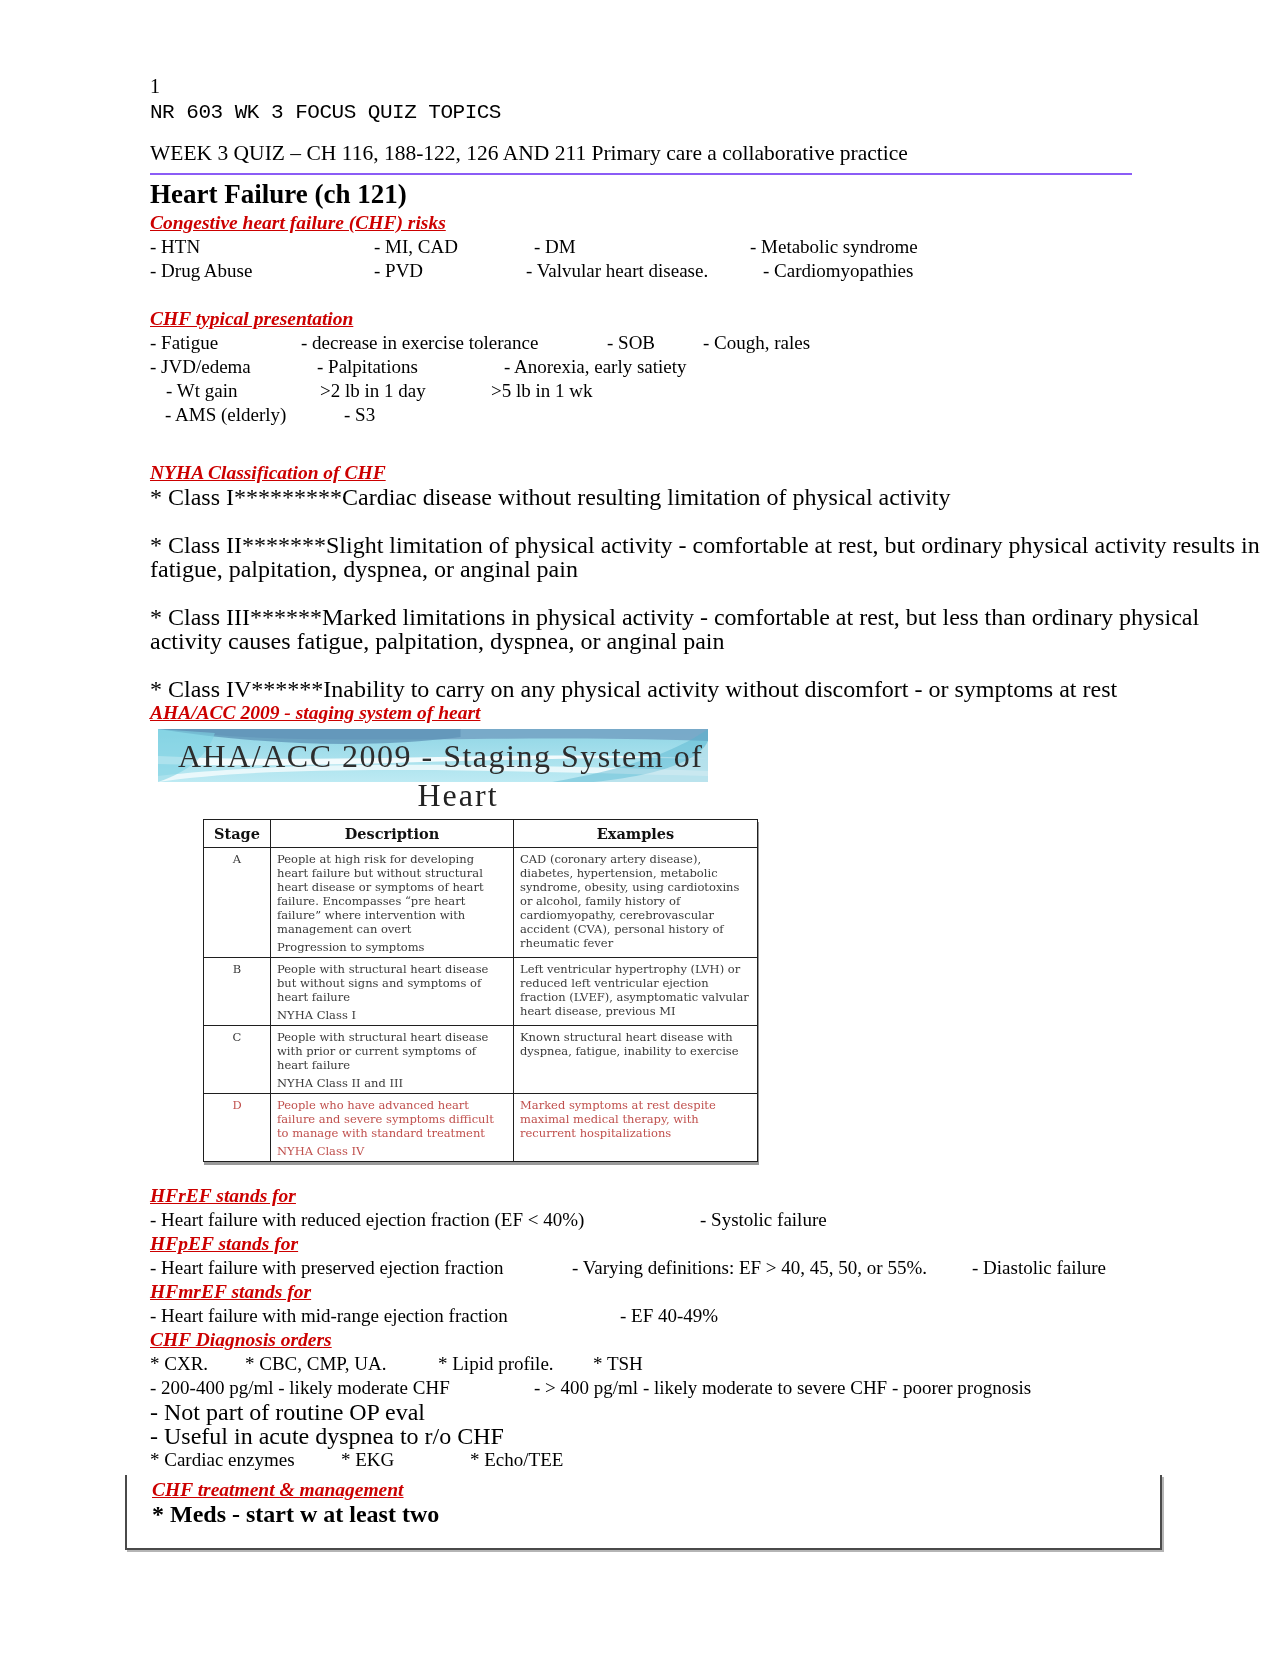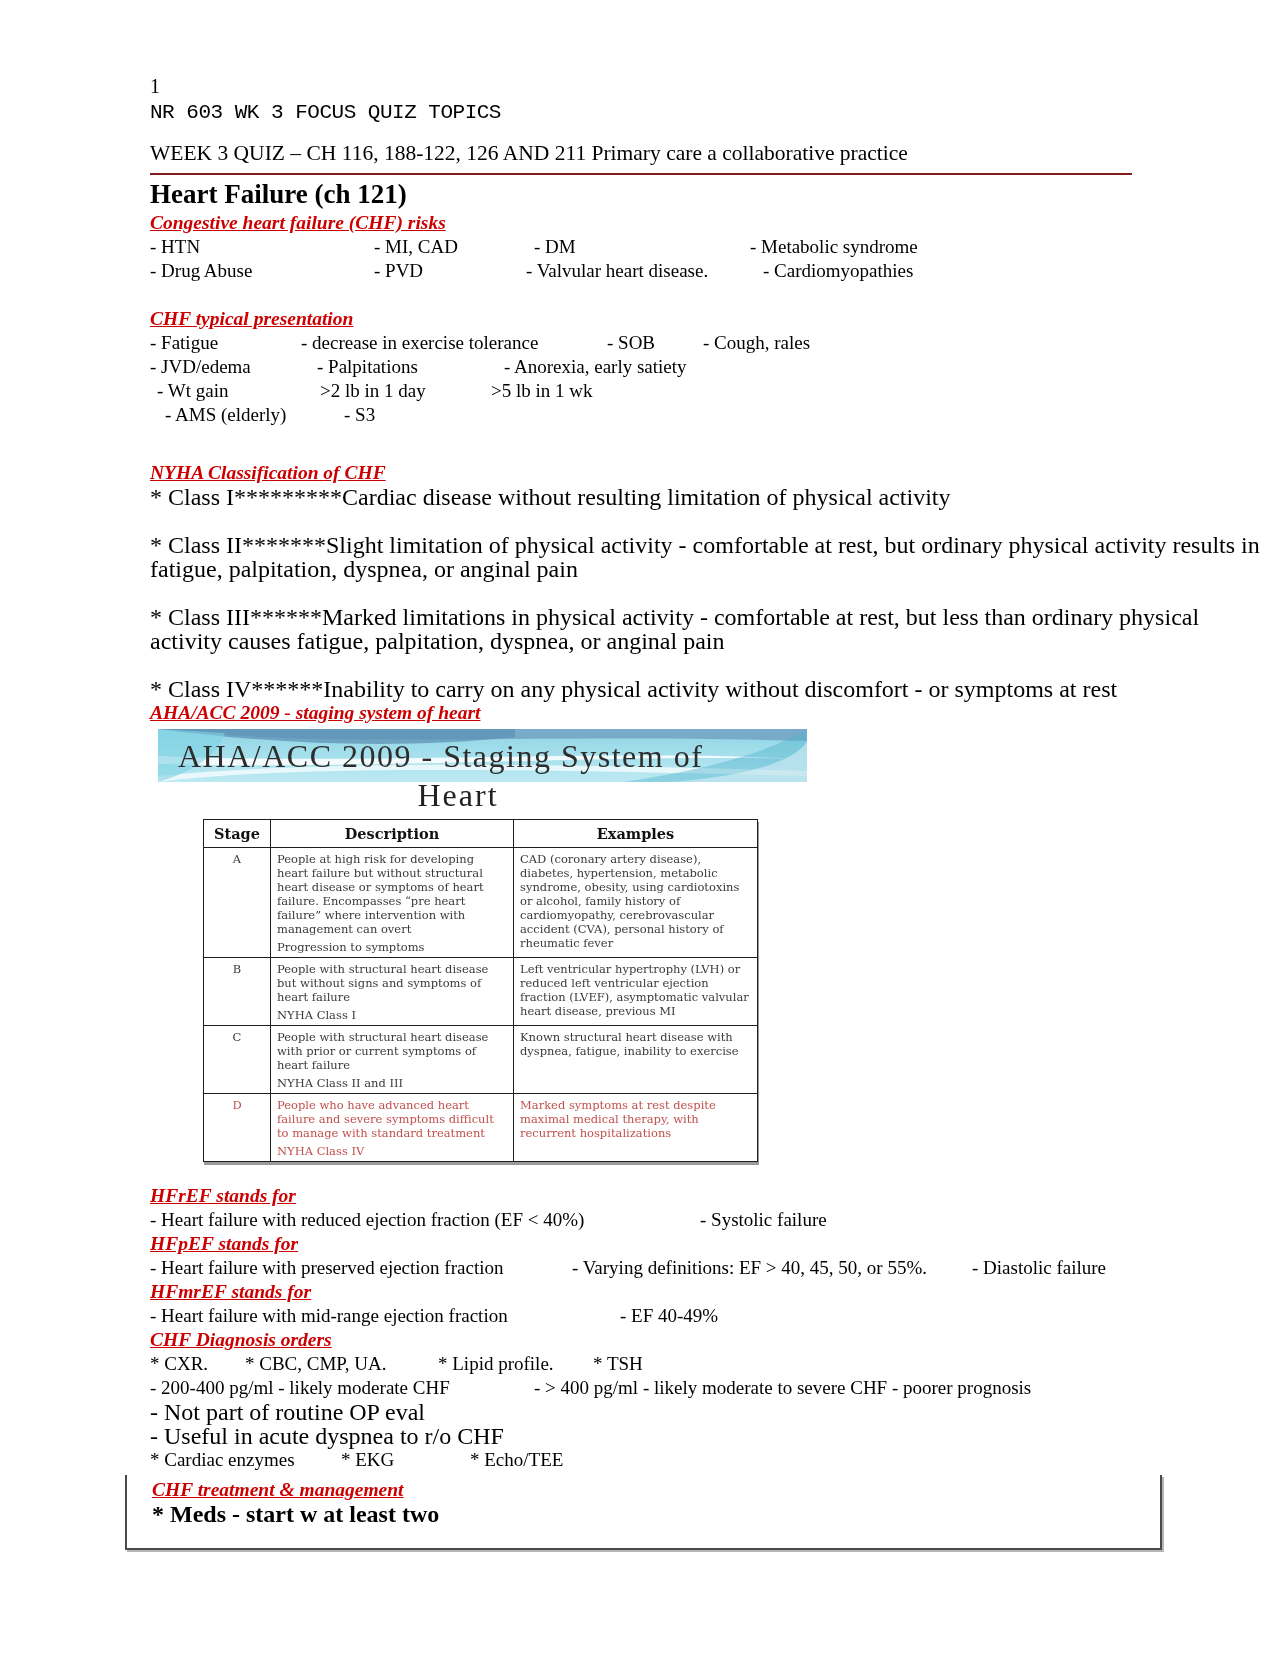--- a/index.html
+++ b/index.html
@@ -8,35 +8,35 @@
     font-family:"Liberation Serif",serif;color:#000;overflow:hidden;
   }
   .content{padding:74px 148px 0 150px;}
   .ln{font-size:24px;line-height:24px;white-space:nowrap;}
   .sp{height:24px;}
   .sp-sm{height:10px;}
   .pgnum{font-size:20px;}
   .doc-title{font-family:Liberation Mono, monospace;font-size:21px;line-height:30px;letter-spacing:-0.5px;}
   .week-heading{
     font-size:21.5px;line-height:26px;margin-top:12px;padding-bottom:7px;
-    border-bottom:2px solid #7f1d1d;white-space:nowrap;
+    border-bottom:2px solid #8b5cf6;white-space:nowrap;
   }
   .hf-title{font-size:27px;font-weight:bold;line-height:34px;margin:2px 0 0 0;}
   .red-h{
     color:#cc0000;font-weight:bold;font-style:italic;text-decoration:underline;
     font-size:19.5px;line-height:24px;white-space:nowrap;
   }
   .tabrow{position:relative;height:24px;font-size:19px;}
   .tabrow .tab{position:absolute;top:0;line-height:24px;white-space:nowrap;}
   .italic{font-style:italic;}
   .bold{font-weight:bold;}
 
   
   .figure{margin:4px 0 0 8px;width:600px;}
-  .banner{position:relative;width:649px;height:53px;}
+  .banner{position:relative;width:550px;height:53px;}
   .banner svg{position:absolute;left:0;top:0;width:100%;height:100%;}
   .banner-t1{
     position:relative;z-index:2;font-size:32px;color:#2d2d2d;line-height:54px;
     padding-left:20px;letter-spacing:1.5px;white-space:nowrap;
   }
   .banner-t2{
     font-size:32px;color:#222;text-align:center;line-height:27px;height:27px;
     letter-spacing:2px;margin-bottom:10px;
   }
   table.stable{
@@ -96,21 +96,21 @@
       <span class="tab" style="left:151px">- decrease in exercise tolerance</span>
       <span class="tab" style="left:457px">- SOB</span>
       <span class="tab" style="left:553px">- Cough, rales</span>
     </div>
     <div class="tabrow">
       <span class="tab" style="left:0px">- JVD/edema</span>
       <span class="tab" style="left:167px">- Palpitations</span>
       <span class="tab" style="left:354px">- Anorexia, early satiety</span>
     </div>
     <div class="tabrow">
-      <span class="tab" style="left:7px">- Wt gain</span>
+      <span class="tab" style="left:16px">- Wt gain</span>
       <span class="tab" style="left:170px">&gt;2 lb in 1 day</span>
       <span class="tab" style="left:341px">&gt;5 lb in 1 wk</span>
     </div>
     <div class="tabrow">
       <span class="tab" style="left:15px">- AMS (elderly)</span>
       <span class="tab" style="left:194px">- S3</span>
     </div>
 
     <div class="sp"></div>
     <div class="sp-sm"></div>

